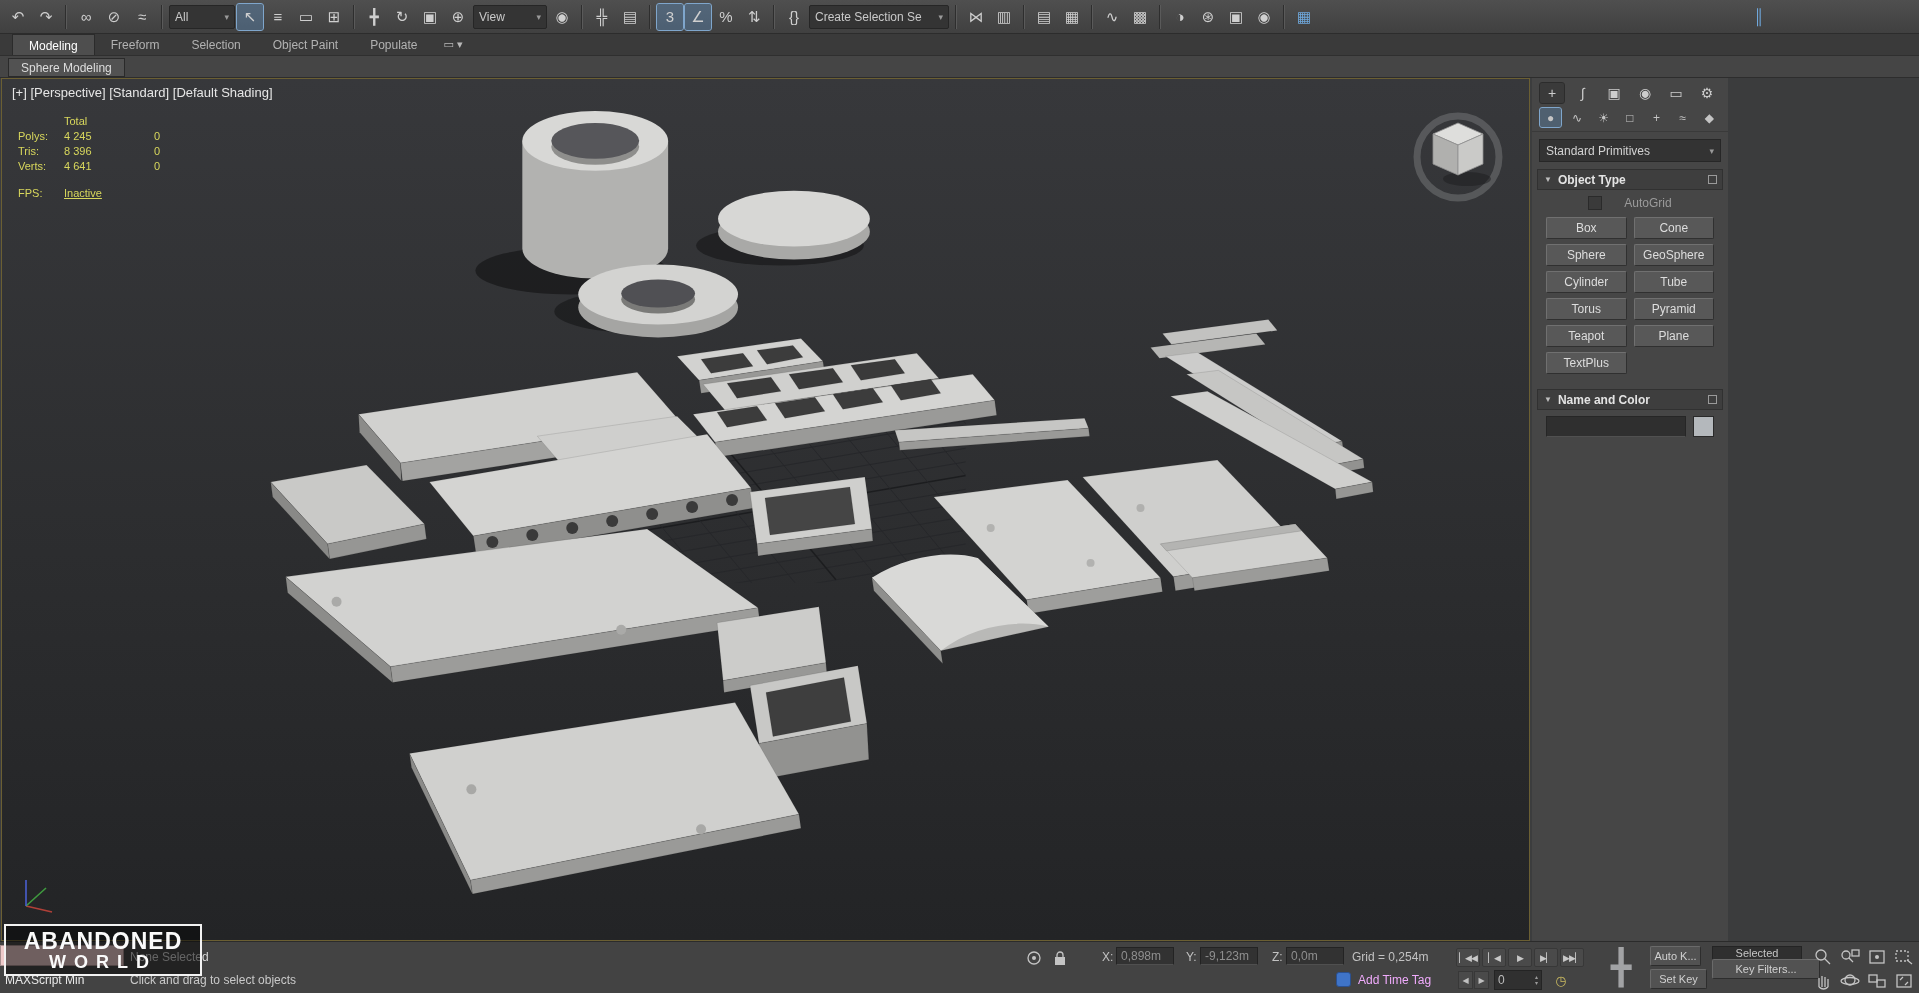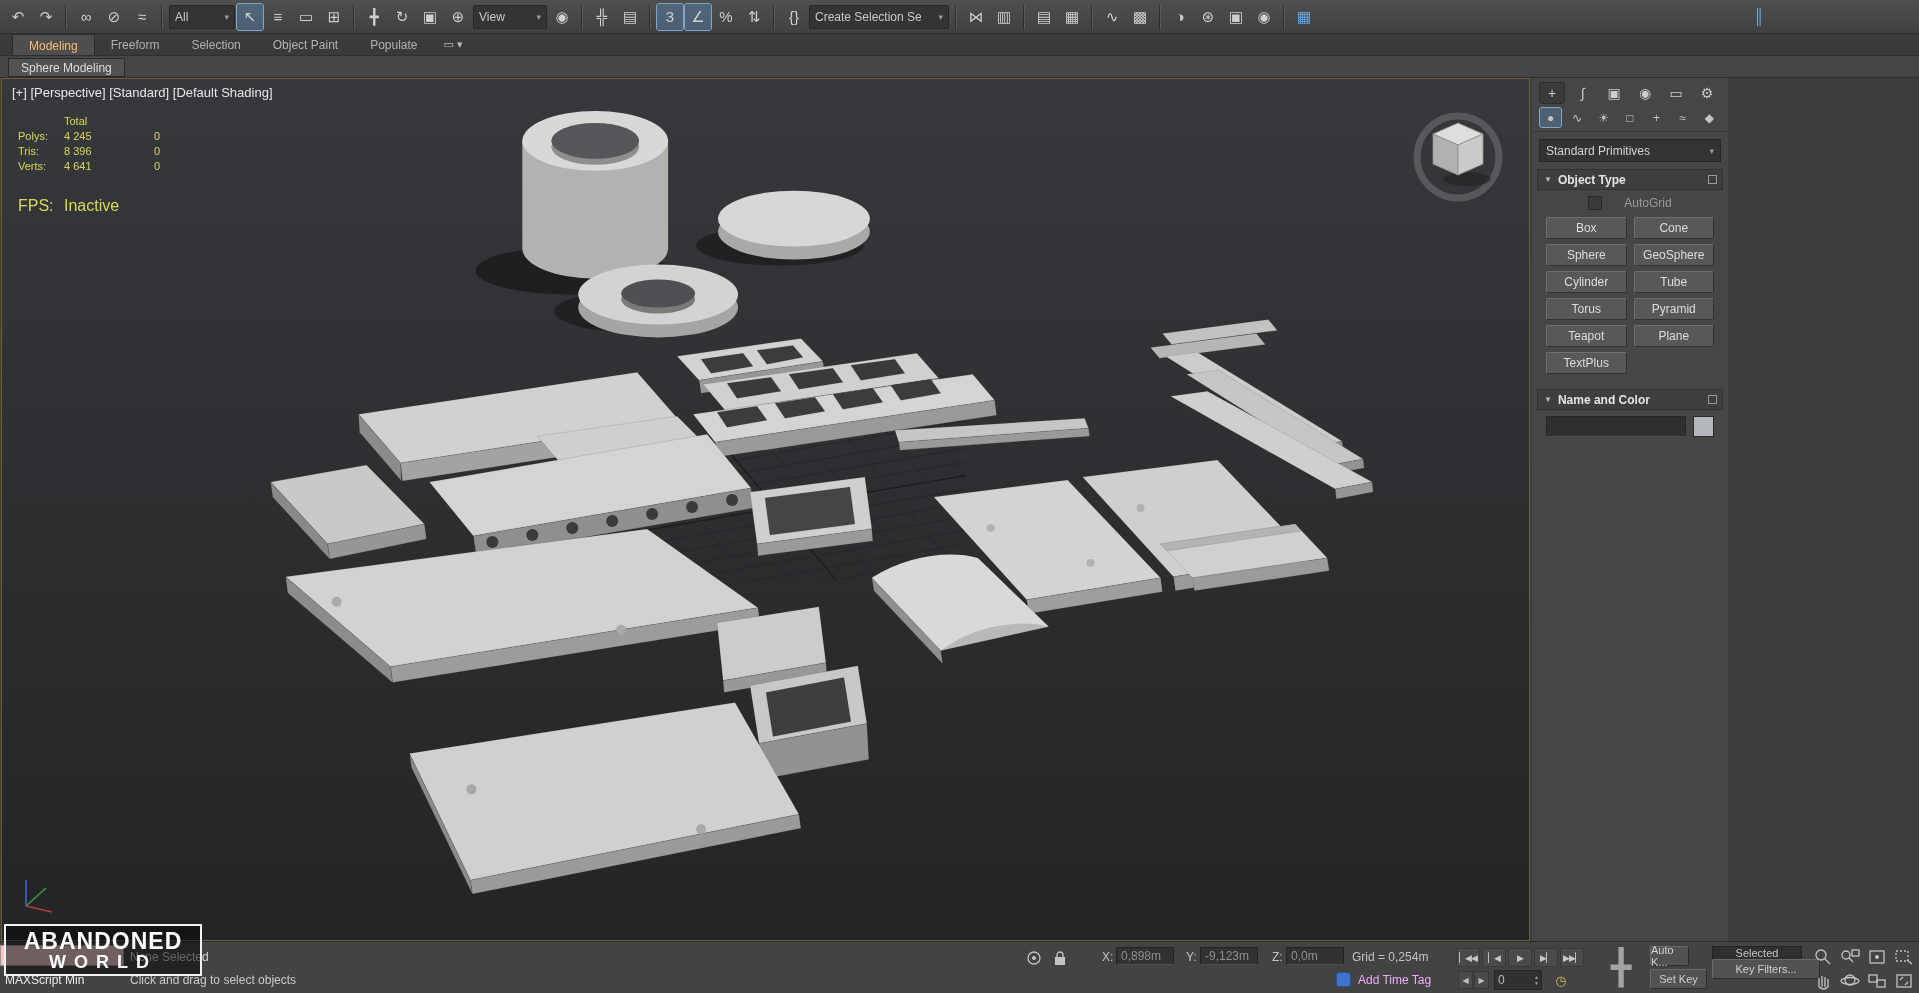--- a/index.html
+++ b/index.html
@@ -20,35 +20,35 @@
   .tb-sep{width:0;height:24px;border-left:1px solid #2e2e2e;border-right:1px solid #5a5a5a;margin:0 4px;flex:0 0 auto;}
   .tb-dd{height:22px;background:#343434;border:1px solid #262626;border-radius:2px;
     display:flex;align-items:center;justify-content:space-between;padding:0 5px;color:#c9c9c9;
     font-size:12px;flex:0 0 auto;white-space:nowrap;overflow:hidden;}
   .tb-dd .arr{font-size:9px;color:#9a9a9a;margin-left:4px;}
   .tb-spacer{flex:1 1 auto;}
   
   .ribbon{position:absolute;left:0;top:34px;width:1919px;height:22px;box-sizing:border-box;
     background:#3a3a3a;border-bottom:1px solid #2f2f2f;display:flex;align-items:stretch;padding-left:12px;}
   .rtab{padding:3px 16px 2px;color:#b2b2b2;display:flex;align-items:center;}
-  .rtab.active{background:#4e4e4e;color:#fdba74;border:1px solid #2b2b2b;border-bottom:none;}
+  .rtab.active{background:#4e4e4e;color:#ffffff;border:1px solid #2b2b2b;border-bottom:none;}
   .ribbon-config{display:flex;align-items:center;gap:3px;color:#b8b8b8;padding:0 10px;font-size:11px;}
   .subrow{position:absolute;left:0;top:56px;width:1919px;height:21px;background:#454545;border-bottom:1px solid #2d2d2d;}
   .subtab{position:absolute;left:8px;top:2px;height:17px;background:#525252;border:1px solid #2a2a2a;
     color:#dddddd;padding:0 12px;display:flex;align-items:center;}
   
   .viewport{position:absolute;left:1px;top:78px;width:1529px;height:863px;box-sizing:border-box;
     background:linear-gradient(180deg,#37383b 0%,#2c2d2f 55%,#232426 100%);
     border:1px solid #6b5f33;}
   .scene-svg{position:absolute;left:0;top:0;width:100%;height:100%;}
   .vp-label{position:absolute;left:10px;top:6px;color:#e6e6e6;font-size:13px;z-index:3;}
   .vp-stats{position:absolute;left:16px;top:36px;z-index:3;color:#d8d75c;
     display:grid;grid-template-columns:46px 60px 36px;row-gap:3px;font-size:11px;}
   .vp-stats .zero{text-align:right;}
-  .vp-fps{position:absolute;left:16px;top:118px;z-index:3;color:#d8d75c;font-size:16px;}
+  .vp-fps{position:absolute;left:16px;top:108px;z-index:3;color:#d8d75c;font-size:11px;text-decoration:underline;}
   .vp-fps .fps-l{display:inline-block;width:46px;}
   .viewcube{position:absolute;right:16px;top:24px;z-index:3;}
   .axis-tripod{position:absolute;left:10px;bottom:20px;z-index:3;}
   
   .cmd-panel{position:absolute;left:1532px;top:78px;width:196px;height:863px;background:#464646;box-sizing:border-box;}
   .cp-tabs{display:flex;gap:7px;padding:5px 8px 2px;}
   .cp-tab{width:24px;height:20px;display:flex;align-items:center;justify-content:center;color:#cdcdcd;font-size:14px;border-radius:2px;}
   .cp-tab.active{background:#3a3a3a;outline:1px solid #2c2c2c;}
   .cp-cats{display:flex;gap:5px;padding:3px 8px 4px;border-bottom:1px solid #3a3a3a;}
   .cp-cat{width:22px;height:19px;display:flex;align-items:center;justify-content:center;color:#c4c4c4;font-size:12px;border-radius:2px;}
@@ -445,21 +445,21 @@
   <div class="playback" id="playback">
       <div class="pb-btn">▏◀◀</div>
       <div class="pb-btn">▏◀</div>
       <div class="pb-btn">▶</div>
       <div class="pb-btn">▶▏</div>
       <div class="pb-btn">▶▶▏</div>
     </div>
 
   <div class="set-keys">╋</div>
 
-  <div class="sb-btn" style="left:1650px;top:4px;width:39px">Auto K...</div>
+  <div class="sb-btn" style="left:1650px;top:4px;width:51px">Auto K...</div>
   <div class="sb-dd" style="left:1712px;top:4px;width:90px">
     <span>Selected</span>
     <span class="arr">▾</span>
   </div>
   <div class="sb-btn" style="left:1650px;top:27px;width:57px">Set Key</div>
   <div class="sb-btn" style="left:1712px;top:17px;width:108px">Key Filters...</div>
 
   <div class="tag-icon"></div>
   <div class="tag-label">Add Time Tag</div>
 

